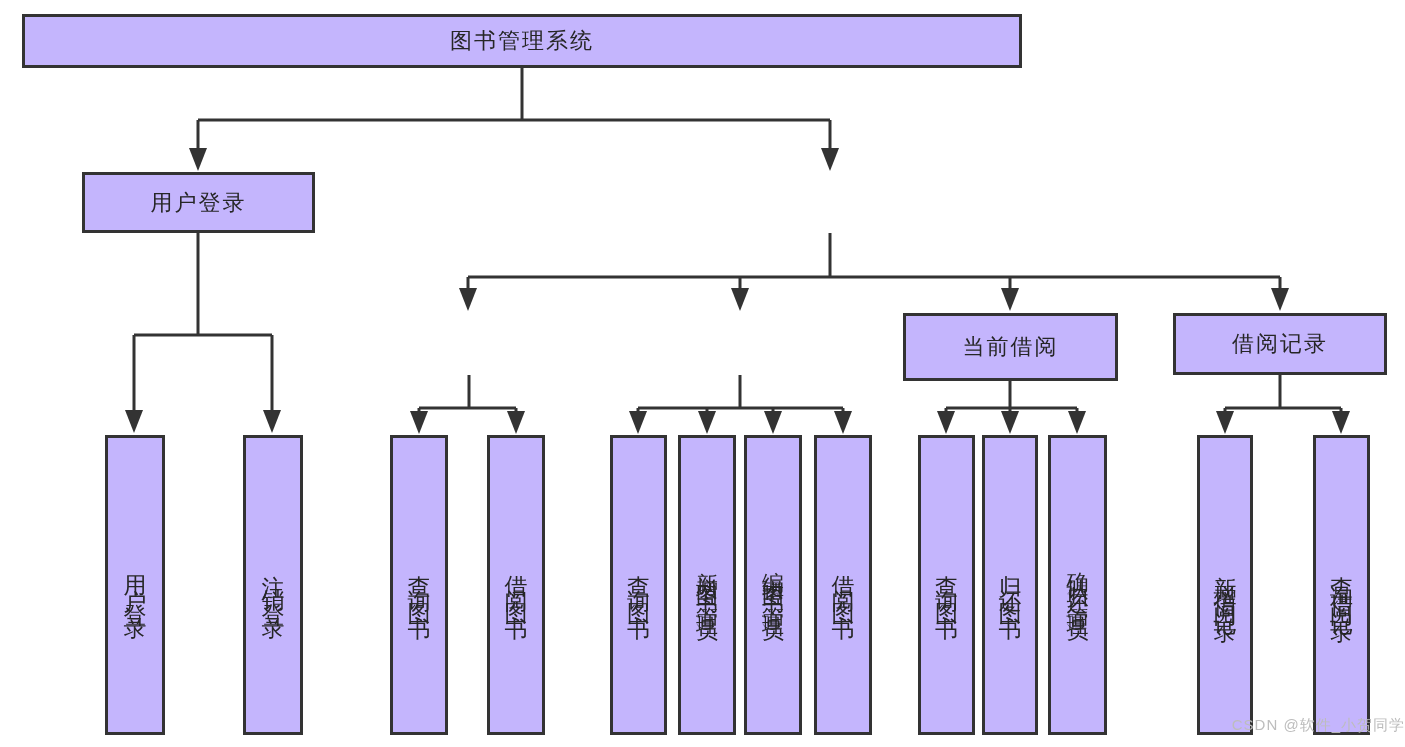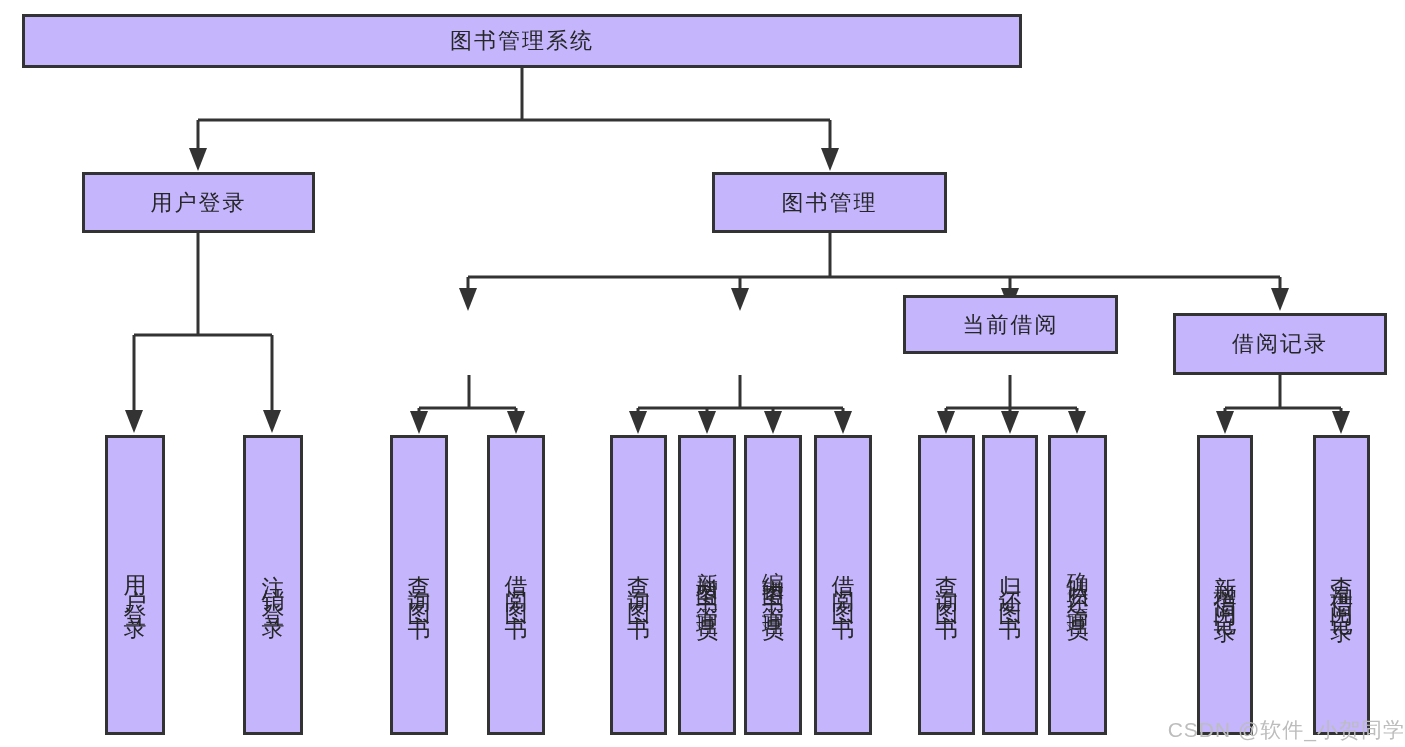--- a/index.html
+++ b/index.html
@@ -40,21 +40,21 @@
     white-space: nowrap;
   }
   .v4 span { letter-spacing: 14px; }
   .v6 span { letter-spacing: 9px;  }
   .v8 span { letter-spacing: 7px; font-size: 22px; }
   .watermark {
     position: absolute;
     left: 1150px;
     top: 716px;
     width: 255px;
-    font-size: 21px;
+    font-size: 15px;
     letter-spacing: 1px;
     color: var(--wm, #bdbdbd);
     white-space: nowrap;
     text-align: right;
   }
 </style>
 </head>
 <body>
 
 <div class="stage" style="--line: #333333; --text: #262626; --wm: #bdbdbd; --bg: #ffffff;">
@@ -148,25 +148,22 @@
     </g>
   </svg>
 
   <div class="box hbox" style="left:22px; top:14px; width:1000px; height:54px">
     <span>图书管理系统</span>
   </div>
 
   <div class="box hbox" style="left:82px; top:172px; width:233px; height:61px">
     <span>用户登录</span>
   </div>
-  <div class="box hbox" style="left:712px; top:172px; width:235px; height:61px">
-    <span>图书管理</span>
-  </div>
-
-  <div class="box hbox" style="left:903px; top:295px; width:215px; height:59px">
+
+  <div class="box hbox" style="left:903px; top:313px; width:215px; height:68px">
     <span>当前借阅</span>
   </div>
   <div class="box hbox" style="left:1173px; top:313px; width:214px; height:62px">
     <span>借阅记录</span>
   </div>
 
   <div class="box vbox v4" style="left:105px; top:435px; width:60px; height:300px">
     <span>用户登录</span>
   </div>
   <div class="box vbox v4" style="left:243px; top:435px; width:60px; height:300px">

